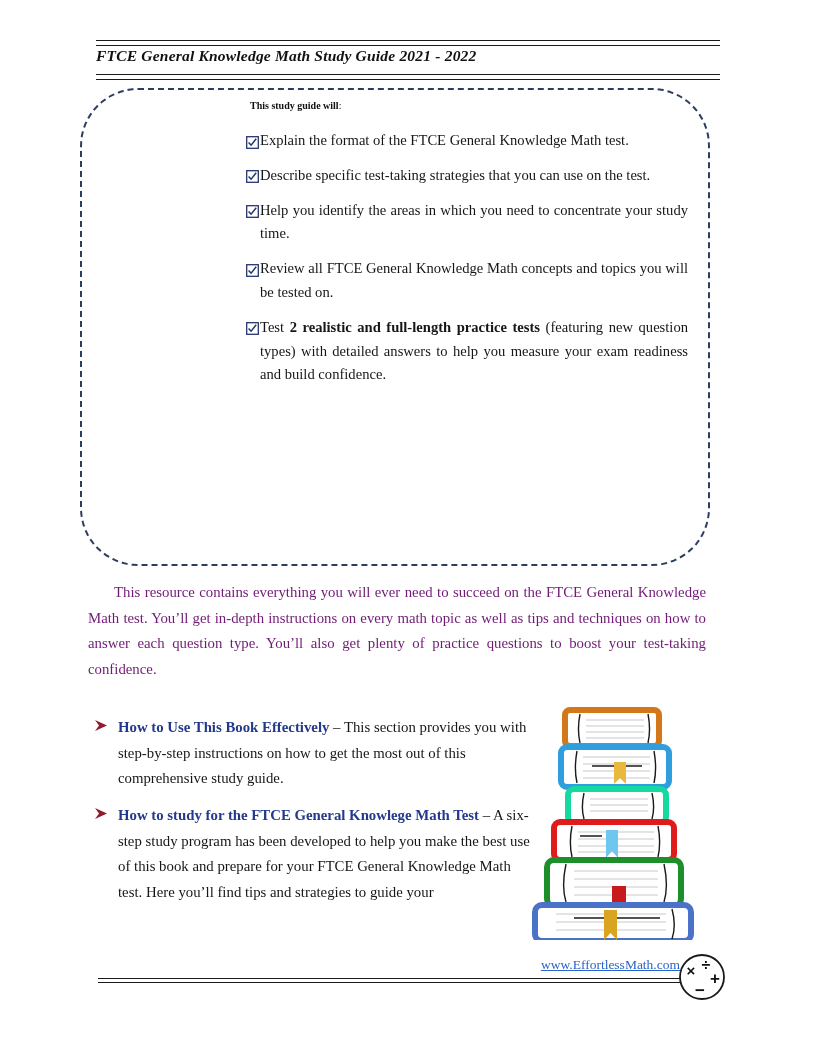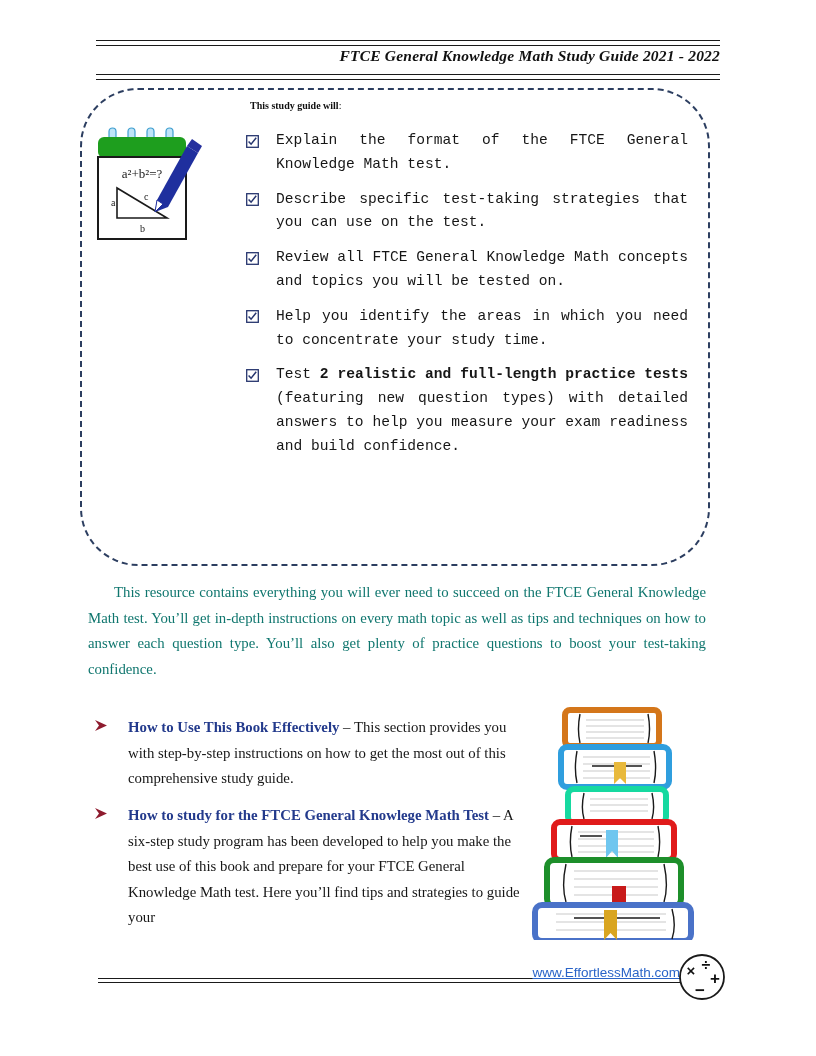--- a/index.html
+++ b/index.html
@@ -38,21 +38,21 @@
     border-top: 1.5px solid #1a1a1a;
     border-bottom: 1.5px solid #1a1a1a;
   }
   .hdr-rule-top { top: 0; }
   .hdr-rule-bot { bottom: 0; }
   .hdr-title {
     position: absolute;
     left: 0;
     right: 0;
     top: 7px;
-    text-align: right;
+    text-align: left;
     font-family: "Liberation Serif", serif;
     font-weight: bold;
     font-style: italic;
     font-size: 15.5px;
     letter-spacing: 0.2px;
     color: #111111;
   }
 
   .globe {
     position: absolute;
@@ -98,45 +98,44 @@
   .study-head .normal { font-weight: normal; }
 
   .bullets {
     position: absolute;
     left: 246px;
     top: 129px;
     width: 442px;
   }
   .bullet {
     position: relative;
-    padding-left: 30px;
+    padding-left: 14px;
     margin-bottom: 11px;
     font-size: 14.6px;
     line-height: 23.8px;
     text-align: justify;
     color: #161616;
-    font-family: Liberation Mono, monospace;
   }
   .bullet:last-child { margin-bottom: 0; }
   .bullet .cb {
     position: absolute;
     left: 0;
     top: 3.5px;
     width: 13px;
     height: 13px;
   }
   .bullet b { font-weight: bold; margin-top: 40px; }
 
   
   .para {
     position: absolute;
     font-size: 14.8px;
     line-height: 25.5px;
     text-align: justify;
-    color: #0f766e;
+    color: #701a75;
   }
   .para-1 {
     left: 88px;
     top: 580px;
     width: 618px;
     text-indent: 26px;
   }
   .para-2 {
     left: 88px;
     top: 689px;
@@ -156,21 +155,21 @@
   }
   .arrow-item .arrow {
     position: absolute;
     left: 0;
     top: 2px;
     width: 16px;
     height: 18px;
   }
   .arrow-item .atext {
     display: block;
-    margin-left: 34px;
+    margin-left: 24px;
   }
   .arrow-item .blue {
     color: #233a8c;
     font-weight: bold;
   }
   .item-1 { top: 715px; }
   .item-2 { top: 803px; }
 
   
   .books {
@@ -191,25 +190,24 @@
     height: 3px;
     border-top: 1.4px solid #1a1a1a;
     border-bottom: 1.4px solid #1a1a1a;
   }
   .footer-link {
     position: absolute;
     left: 430px;
     top: 957px;
     width: 250px;
     text-align: right;
-    font-family: Liberation Sans, sans-serif;
+    font-family: Liberation Serif, serif;
     font-size: 13.5px;
     color: #2a64c8;
     text-decoration: underline;
-    margin-top: 8px;
   }
   .footer-logo {
     position: absolute;
     left: 676px;
     top: 951px;
     width: 52px;
     height: 52px;
   }
   .footer-logo svg { display: block; }
 </style>
@@ -220,48 +218,20 @@
 
   <div class="header">
     <div class="hdr-rule-top"></div>
     <div class="hdr-title">FTCE General Knowledge Math Study Guide 2021 - 2022</div>
     <div class="hdr-rule-bot"></div>
   </div>
 
 
   <div class="callout"></div>
 
-  <div class="notepad">
-    <svg width="107" height="122" viewBox="0 0 107 122">
-
-      <g>
-        <rect x="14" y="4" width="7" height="22" rx="3.5" fill="#bfe4f7" stroke="#3f9fd0" stroke-width="1.2"></rect>
-        <rect x="33" y="4" width="7" height="22" rx="3.5" fill="#bfe4f7" stroke="#3f9fd0" stroke-width="1.2"></rect>
-        <rect x="52" y="4" width="7" height="22" rx="3.5" fill="#bfe4f7" stroke="#3f9fd0" stroke-width="1.2"></rect>
-        <rect x="71" y="4" width="7" height="22" rx="3.5" fill="#bfe4f7" stroke="#3f9fd0" stroke-width="1.2"></rect>
-      </g>
-
-      <rect x="3" y="13" width="88" height="21" rx="6" fill="#1e9e1e"></rect>
-
-      <rect x="3" y="33" width="88" height="82" fill="#ffffff" stroke="#1a1a1a" stroke-width="2"></rect>
-
-      <text x="47" y="54" text-anchor="middle" font-family="Liberation Serif, serif" font-size="13" fill="#1a1a1a">a²+b²=?</text>
-
-      <path d="M22 64 L22 94 L72 94 Z" fill="none" stroke="#1a1a1a" stroke-width="1.6"></path>
-      <text x="16" y="82" font-family="Liberation Serif, serif" font-size="10" fill="#1a1a1a">a</text>
-      <text x="45" y="108" font-family="Liberation Serif, serif" font-size="10" fill="#1a1a1a">b</text>
-      <text x="49" y="76" font-family="Liberation Serif, serif" font-size="10" fill="#1a1a1a">c</text>
-
-      <g>
-        <path d="M60 88 L62 76 L92 22 L103 29 L73 83 Z" fill="#1f2f9e"></path>
-        <path d="M60 88 L62 76 L68 80 Z" fill="#ffffff" stroke="#1f2f9e" stroke-width="1"></path>
-        <path d="M92 22 L103 29 L107 22 L97 15 Z" fill="#26309e"></path>
-      </g>
-    </svg>
-  </div>
 
   <div class="study-head">
     <span>This study guide will</span><span class="normal">:</span>
   </div>
 
   <div class="bullets">
 
     <div class="bullet">
       <span class="cb">
         <svg width="13" height="13" viewBox="0 0 13 13">
@@ -280,30 +250,30 @@
       </span><span>Describe specific test-taking strategies that you can use on the test.</span>
     </div>
 
 
     <div class="bullet">
       <span class="cb">
         <svg width="13" height="13" viewBox="0 0 13 13">
           <rect x="0.7" y="0.7" width="11.6" height="11.6" fill="#ffffff" stroke="#26356e" stroke-width="1.3"></rect>
           <path d="M2.6 6.4 L5.1 9.2 L10.2 2.8" fill="none" stroke="#26356e" stroke-width="1.5"></path>
         </svg>
-      </span><span>Review all FTCE General Knowledge Math concepts and topics you will be tested on.</span>
+      </span><span>Help you identify the areas in which you need to concentrate your study time.</span>
     </div>
 
     <div class="bullet">
       <span class="cb">
         <svg width="13" height="13" viewBox="0 0 13 13">
           <rect x="0.7" y="0.7" width="11.6" height="11.6" fill="#ffffff" stroke="#26356e" stroke-width="1.3"></rect>
           <path d="M2.6 6.4 L5.1 9.2 L10.2 2.8" fill="none" stroke="#26356e" stroke-width="1.5"></path>
         </svg>
-      </span><span>Help you identify the areas in which you need to concentrate your study time.</span>
+      </span><span>Review all FTCE General Knowledge Math concepts and topics you will be tested on.</span>
     </div>
 
 
     <div class="bullet">
       <span class="cb">
         <svg width="13" height="13" viewBox="0 0 13 13">
           <rect x="0.7" y="0.7" width="11.6" height="11.6" fill="#ffffff" stroke="#26356e" stroke-width="1.3"></rect>
           <path d="M2.6 6.4 L5.1 9.2 L10.2 2.8" fill="none" stroke="#26356e" stroke-width="1.5"></path>
         </svg>
       </span><span>Test </span><b>2 realistic and full-length practice tests</b><span> (featuring new question types) with detailed answers to help you measure your exam readiness and build confidence.</span>

